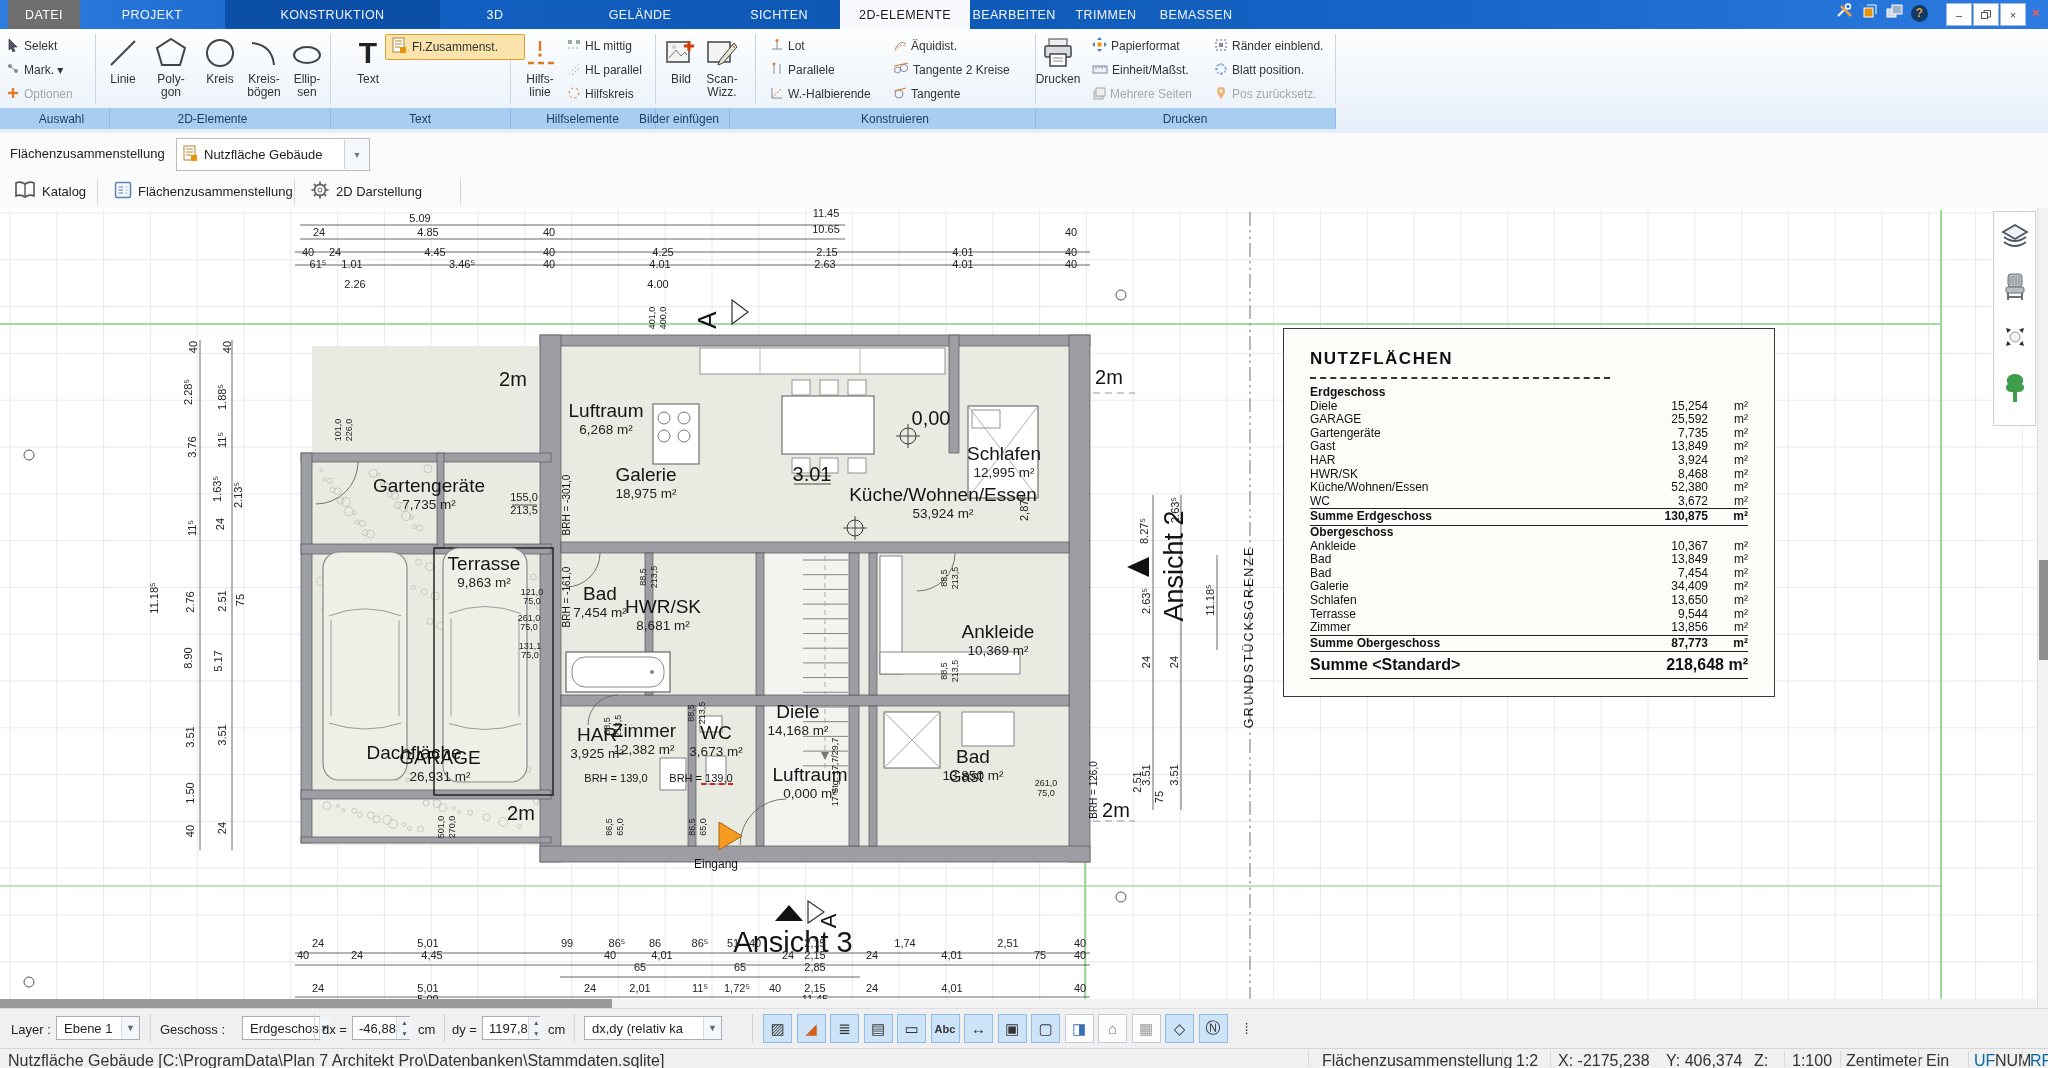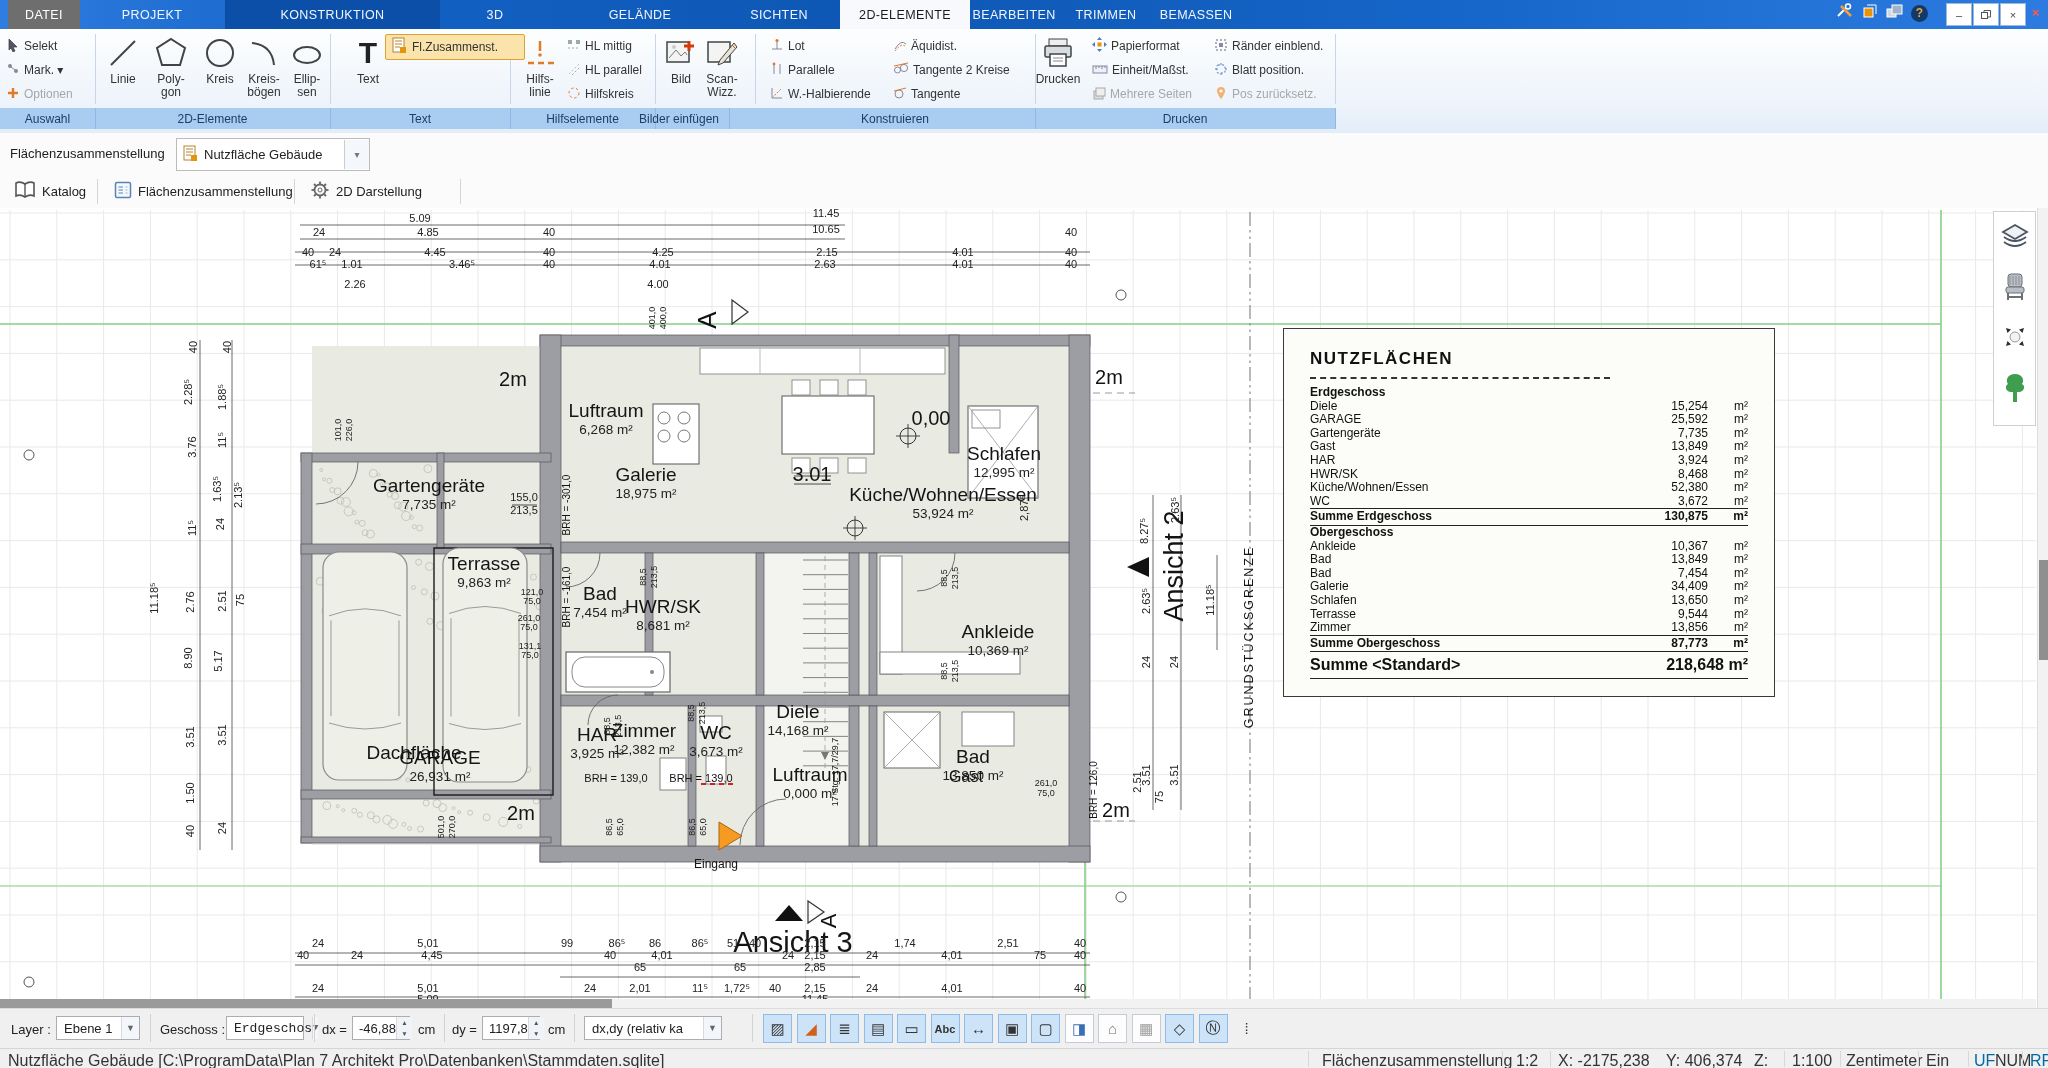--- a/index.html
+++ b/index.html
@@ -118,21 +118,21 @@
         <svg width="10" height="9" viewBox="0 0 10 9" fill="none">
           <rect x="0.5" y="2.5" width="6" height="6" fill="#fff" stroke="#555"></rect>
           <path d="M3 2.5 V0.5 H9.5 V7 H7" stroke="#555" fill="none"></path>
         </svg>
       </div>
       <div class="winbtn" style="left: 2000px;">×</div>
       <span style="position: absolute; left: 2032px; top: 5px; color: rgb(255, 90, 74); font-weight: bold; font-size: 13px;">×</span>
     </div>
   <div id="ribbon">
     <div id="band" style="left:0;width:1335px;">
-        <div class="bandseg" style="left: 0px; width: 95px;">Auswahl</div>
+        <div class="bandseg" style="left: 14px; width: 95px;">Auswahl</div>
         <div class="bandseg" style="left: 95px; width: 235px;">2D-Elemente</div>
         <div class="bandseg" style="left: 330px; width: 180px;">Text</div>
         <div class="bandseg" style="left: 510px; width: 145px;">Hilfselemente</div>
         <div class="bandseg" style="left: 629px; width: 100px;">Bilder einfügen</div>
         <div class="bandseg" style="left: 755px; width: 280px;">Konstruieren</div>
         <div class="bandseg" style="left: 1035px; width: 300px;">Drucken</div>
       </div>
   <div class="gdiv" style="left: 95px;"></div>
       <div class="gdiv" style="left: 330px;"></div>
       <div class="gdiv" style="left: 510px;"></div>
@@ -1019,21 +1019,21 @@
       </div>
   </div>
   <div id="bottombar">
       <span class="bb-lbl" style="left: 11px;">Layer :</span>
       <div class="bb-box" style="left: 56px; width: 84px;">
         <span style="padding-left:7px">Ebene 1</span>
         <span class="chev">▼</span>
       </div>
       <div class="bb-sep" style="left: 150px;"></div>
       <span class="bb-lbl" style="left: 160px;">Geschoss :</span>
-      <div class="bb-box" style="left: 226px; width: 78px; font-family: Liberation Mono, monospace;">
+      <div class="bb-box" style="left: 242px; width: 78px;">
         <span style="padding-left:7px">Erdgeschos</span>
         <span class="chev">▼</span>
       </div>
       <div class="bb-sep" style="left: 314px;"></div>
       <span class="bb-lbl" style="left: 322px;">dx =</span>
       <div class="bb-box" style="left: 352px; width: 58px;">
         <span style="padding-left:6px">-46,88</span>
         <span class="spin">
           <span>▲</span>
           <span>▼</span>

